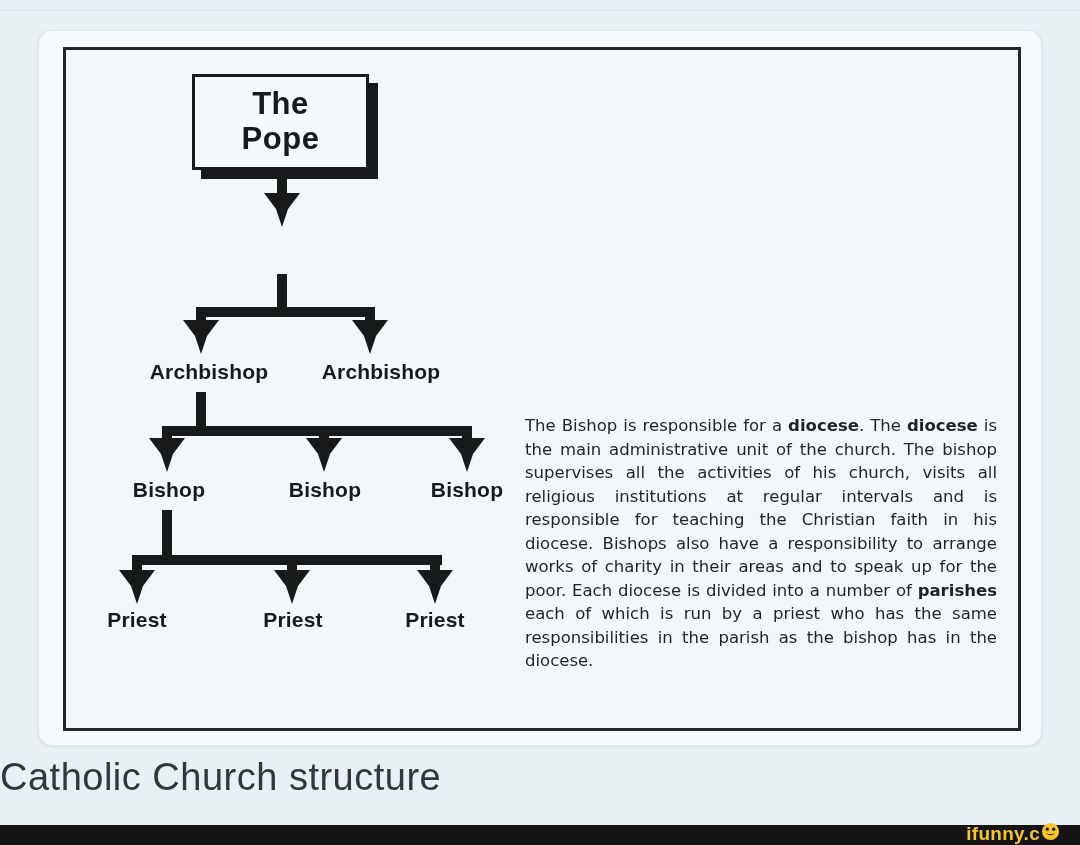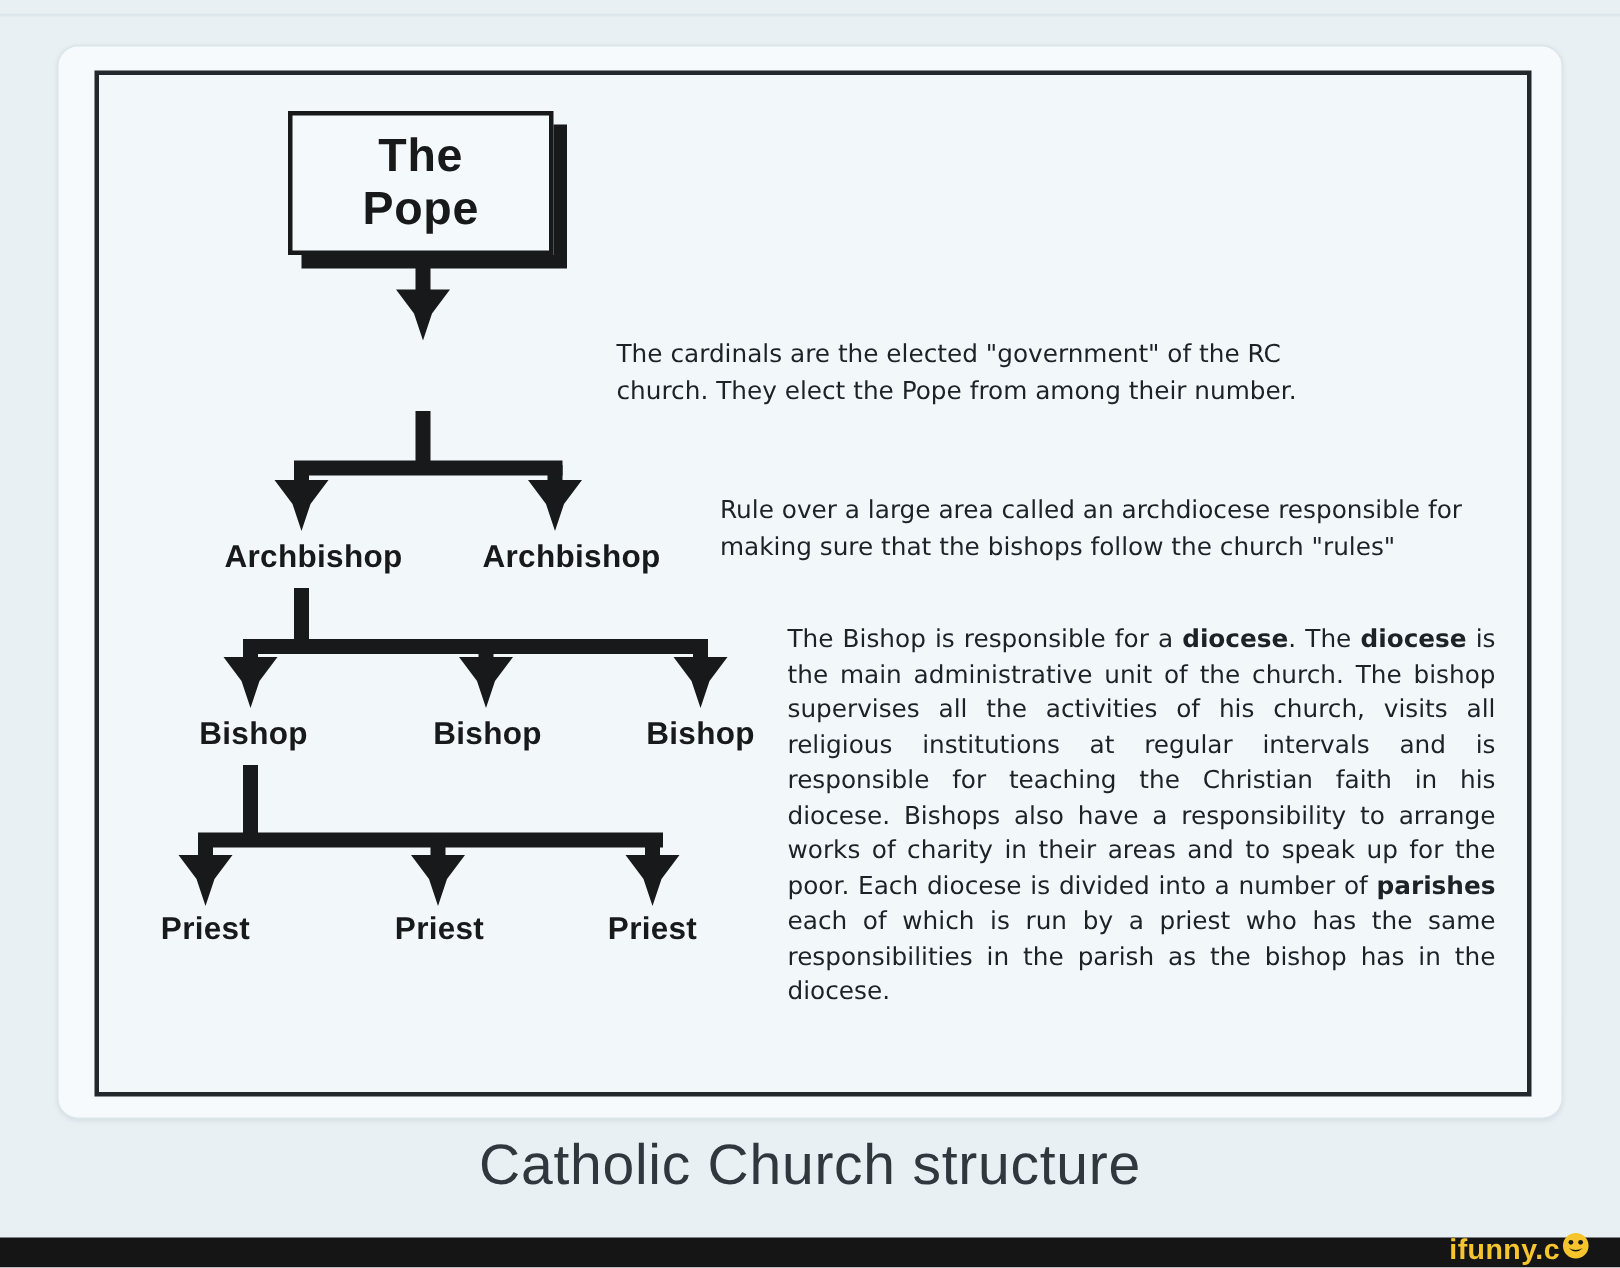--- a/index.html
+++ b/index.html
@@ -57,21 +57,21 @@
     color:#1c2226;
     font-size:16.5px; line-height:25px;
   }
   .desc.justify { text-align:justify; }
   .desc .b { font-weight:bold; }
   .desc.d4 { line-height:23.5px; }
 
   
   .caption {
     position:absolute; left:0; top:756px; width:100%;
-    text-align:center;
+    text-align:left;
     font-size:38px; color:#30383d; letter-spacing:.5px;
   }
 
   
   .footer-bar {
     position:absolute; left:0; bottom:0; width:100%; height:20px;
     background:#151515;
   }
   .watermark {
     position:absolute; right:20px; bottom:-1px;
@@ -133,23 +133,21 @@
 
     <div class="node lvl" style="left:103px; top:428px;">Bishop</div>
     <div class="node lvl" style="left:259px; top:428px;">Bishop</div>
     <div class="node lvl" style="left:401px; top:428px;">Bishop</div>
 
     <div class="node lvl" style="left:71px; top:558px;">Priest</div>
     <div class="node lvl" style="left:227px; top:558px;">Priest</div>
     <div class="node lvl" style="left:369px; top:558px;">Priest</div>
 
 
-    <div class="desc" style="left:345px; top:173px; width:470px;">The cardinals are the elected "government" of the RC church. They elect the Pope from among their number.</div>
 
-    <div class="desc" style="left:414px; top:277px; width:510px;">Rule over a large area called an archdiocese responsible for making sure that the bishops follow the church "rules"</div>
 
     <div class="desc justify d4" style="left:459px; top:364px; width:472px;"><span>The Bishop is responsible for a </span><span class="b">diocese</span><span>. The </span><span class="b">diocese</span><span> is the main administrative unit of the church. The bishop supervises all the activities of his church, visits all religious institutions at regular intervals and is responsible for teaching the Christian faith in his diocese. Bishops also have a responsibility to arrange works of charity in their areas and to speak up for the poor. Each diocese is divided into a number of </span><span class="b">parishes</span><span> each of which is run by a priest who has the same responsibilities in the parish as the bishop has in the diocese.</span></div>
 
   </div>
 </div>
 
 <div class="caption">Catholic Church structure</div>
 
 <div class="footer-bar"></div>
 <div class="watermark">

